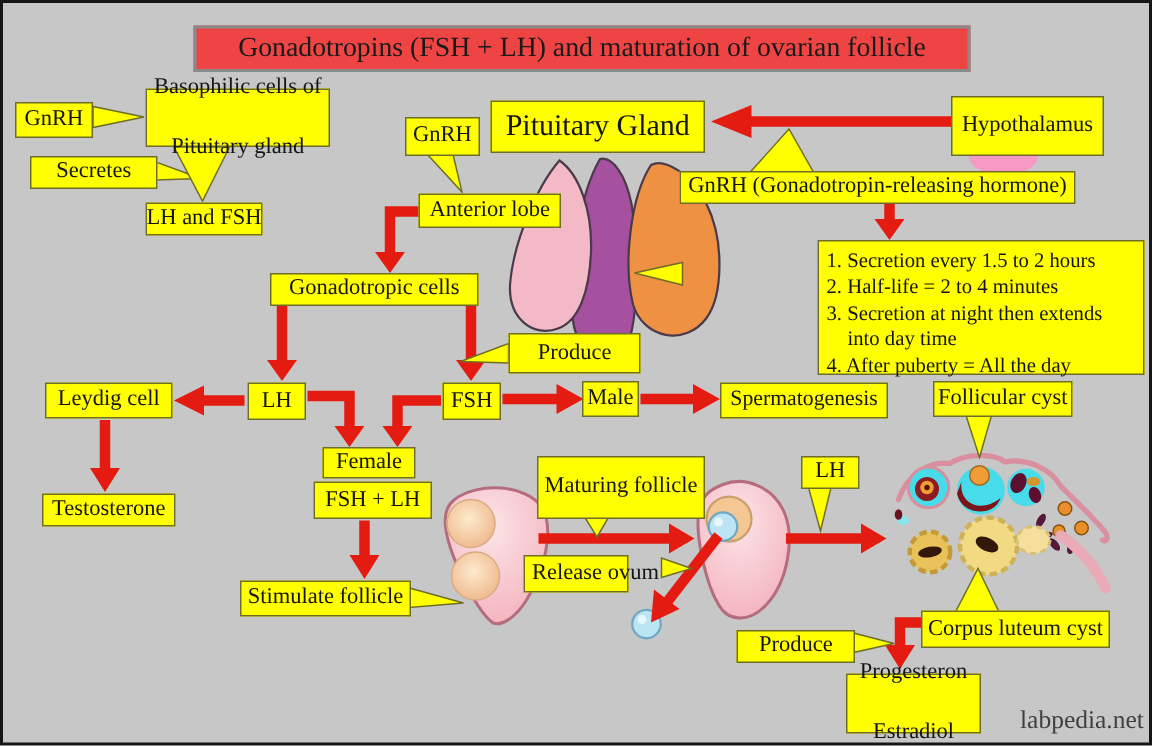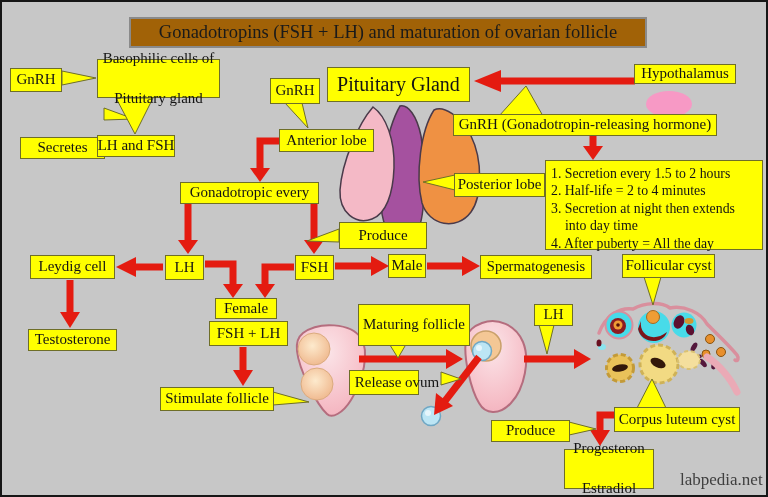--- a/index.html
+++ b/index.html
@@ -12,21 +12,21 @@
   #illus{z-index:1;}
   #arrows{z-index:2;}
   .ybox{
     position:absolute;z-index:3;background:#ffff00;border:1px solid #6e6e28;
     display:flex;align-items:center;justify-content:center;text-align:center;
     box-sizing:border-box;font-size:15px;line-height:1.05;white-space:nowrap;
     color:#141414;padding:0 2px;
   }
   .col{flex-direction:column;gap:24px;}
   .titlebox{
-    position:absolute;z-index:3;background:#a16207;border:2px solid #8a8a8a;
+    position:absolute;z-index:3;background:#ef4444;border:2px solid #8a8a8a;
     display:flex;align-items:center;justify-content:center;
     box-sizing:border-box;font-size:18.5px;color:#1a1a1a;white-space:nowrap;
   }
   .listbox{
     position:absolute;z-index:3;background:#ffff00;border:1px solid #6e6e28;
     box-sizing:border-box;font-size:13.8px;line-height:1.26;color:#141414;
     padding:4px 5px;white-space:nowrap;text-align:left;
   }
   .listbox .cont{padding-left:14px;}
   .watermark{
@@ -200,45 +200,44 @@
 
   <div class="titlebox" style="left:127px;top:15px;width:518px;height:31px;">Gonadotropins (FSH + LH) and maturation of ovarian follicle</div>
 
   <div class="ybox" style="left:8px;top:66px;width:52px;height:24px;">GnRH</div>
 
   <div class="ybox col" style="left:95px;top:57px;width:123px;height:39px;">
     <div>Basophilic cells of</div>
     <div>Pituitary gland</div>
   </div>
 
-  <div class="ybox" style="left:18px;top:102px;width:85px;height:22px;margin-top:33px;">Secretes</div>
+  <div class="ybox" style="left:18px;top:102px;width:85px;height:22px;">Secretes</div>
 
   <div class="ybox" style="left:95px;top:133px;width:78px;height:22px;">LH and FSH</div>
 
   <div class="ybox" style="left:268px;top:76px;width:50px;height:26px;">GnRH</div>
 
   <div class="ybox" style="left:325px;top:65px;width:143px;height:35px;font-size:20px;">Pituitary Gland</div>
 
   <div class="ybox" style="left:277px;top:127px;width:95px;height:23px;">Anterior lobe</div>
 
-  <div class="ybox" style="left:452px;top:171px;width:91px;height:24px;">Posterior lobe</div>
-
-  <div class="ybox" style="left:632px;top:62px;width:102px;height:20px;">Hypothalamus</div>
+
+  <div class="ybox" style="left:632px;top:62px;width:102px;height:40px;">Hypothalamus</div>
 
   <div class="ybox" style="left:451px;top:112px;width:264px;height:22px;">GnRH (Gonadotropin-releasing hormone)</div>
 
   <div class="listbox" style="left:543px;top:158px;width:218px;height:90px;">
     <div>1. Secretion every 1.5 to 2 hours</div>
     <div>2. Half-life = 2 to 4 minutes</div>
     <div>3. Secretion at night then extends</div>
     <div class="cont">into day time</div>
     <div>4. After puberty = All the day</div>
   </div>
 
-  <div class="ybox" style="left:178px;top:180px;width:139px;height:22px;">Gonadotropic every</div>
+  <div class="ybox" style="left:178px;top:180px;width:139px;height:22px;">Gonadotropic cells</div>
 
   <div class="ybox" style="left:337px;top:220px;width:88px;height:27px;">Produce</div>
 
   <div class="ybox" style="left:28px;top:253px;width:85px;height:24px;">Leydig cell</div>
 
   <div class="ybox" style="left:163px;top:253px;width:39px;height:25px;">LH</div>
 
   <div class="ybox" style="left:293px;top:253px;width:39px;height:25px;">FSH</div>
 
   <div class="ybox" style="left:386px;top:252px;width:38px;height:24px;">Male</div>

